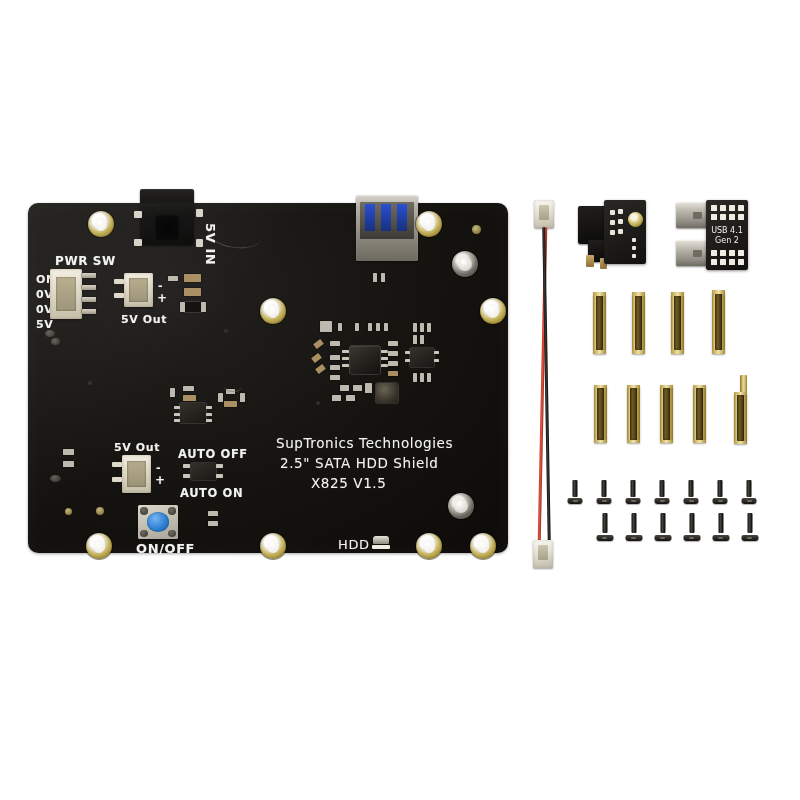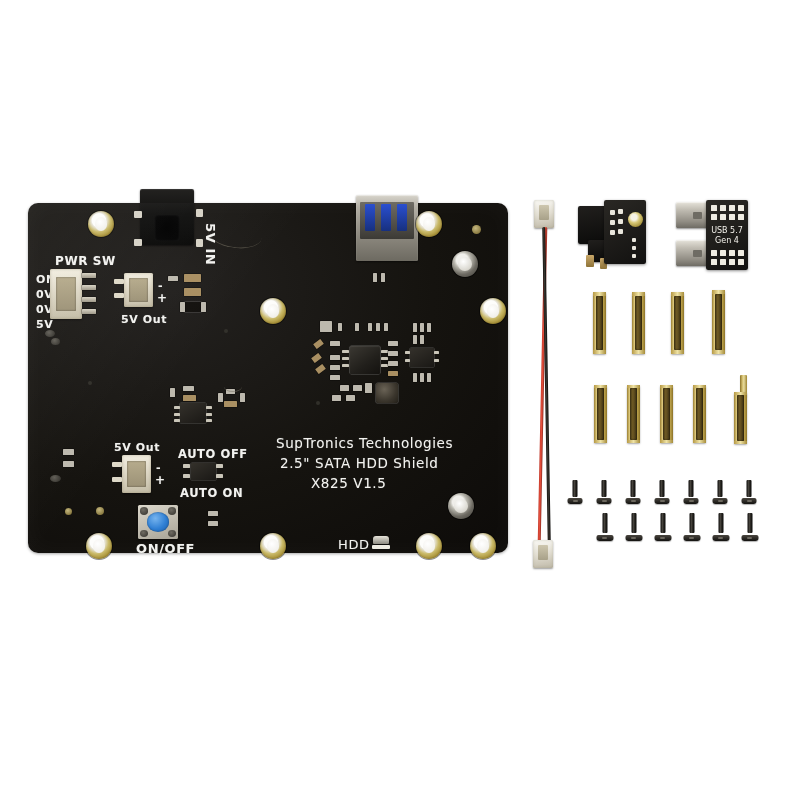--- a/index.html
+++ b/index.html
@@ -421,22 +421,22 @@
     <div class="sil" style="left:53px;top:14px;width:6px;height:6px;"></div>
     <div class="sil" style="left:62px;top:14px;width:6px;height:6px;"></div>
     <div class="sil" style="left:35px;top:50px;width:6px;height:6px;"></div>
     <div class="sil" style="left:44px;top:50px;width:6px;height:6px;"></div>
     <div class="sil" style="left:53px;top:50px;width:6px;height:6px;"></div>
     <div class="sil" style="left:62px;top:50px;width:6px;height:6px;"></div>
     <div class="sil" style="left:35px;top:59px;width:6px;height:6px;"></div>
     <div class="sil" style="left:44px;top:59px;width:6px;height:6px;"></div>
     <div class="sil" style="left:53px;top:59px;width:6px;height:6px;"></div>
     <div class="sil" style="left:62px;top:59px;width:6px;height:6px;"></div>
-    <span class="usb-label" style="left:30px;top:26px;width:42px;font-size:8px;">USB 5.7</span>
-    <span class="usb-label" style="left:30px;top:36px;width:42px;font-size:8px;">Gen 4</span>
+    <span class="usb-label" style="left:30px;top:26px;width:42px;font-size:8px;">USB 4.1</span>
+    <span class="usb-label" style="left:30px;top:36px;width:42px;font-size:8px;">Gen 2</span>
   </div>
 
   <div class="standoff" style="left:593px;top:292px;width:13px;height:62px;">
     <div class="capT"></div>
       <div class="bore"></div>
       <div class="capB"></div>
     </div>
   <div class="standoff" style="left:632px;top:292px;width:13px;height:62px;">
     <div class="capT"></div>
       <div class="bore"></div>

